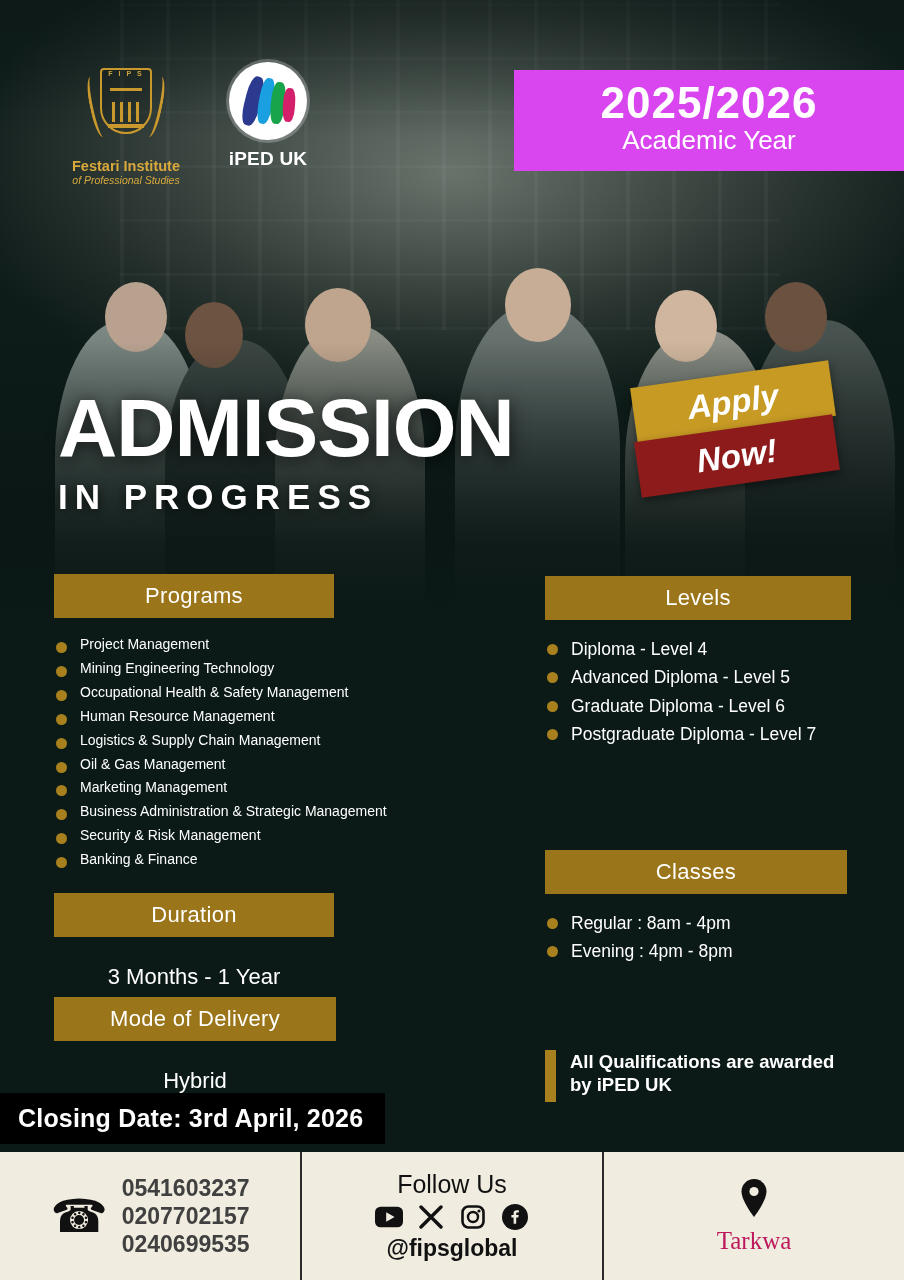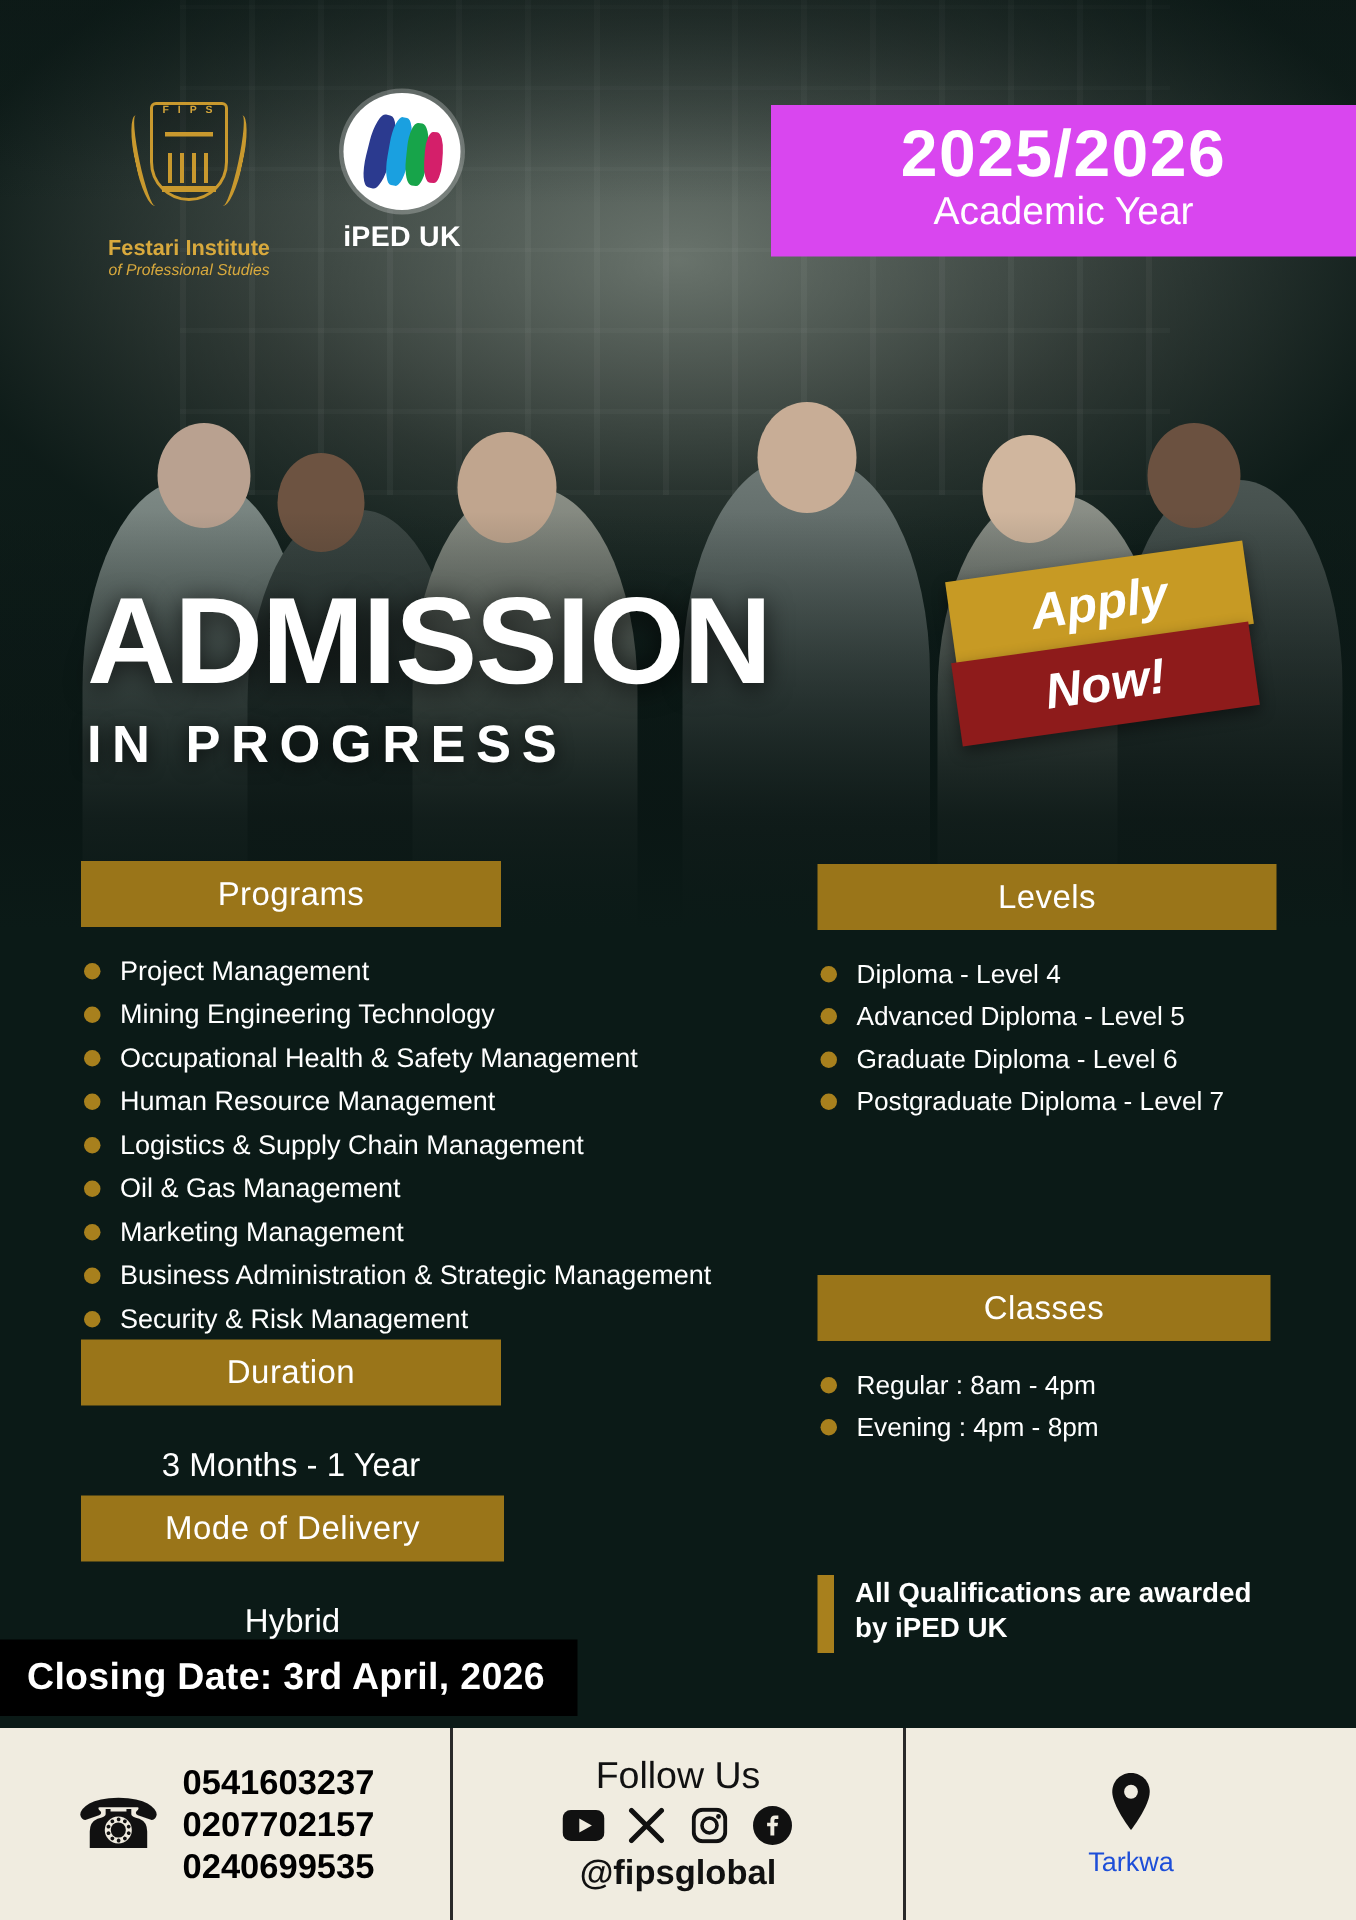--- a/index.html
+++ b/index.html
@@ -125,21 +125,21 @@
 
   ul.items { list-style:none; margin-top:18px; }
   ul.items li {
     position:relative; color:#fff; font-size:17.5px; line-height:1.28;
     padding-left:26px; margin-bottom:6px; white-space:nowrap;
   }
   ul.items li::before {
     content:""; position:absolute; left:2px; top:6px; width:11px; height:11px;
     border-radius:50%; background:#a8801d;
   }
-  .col-left ul.items li { font-size:18px; }
+  .col-left ul.items li { font-size:14px; }
 
   .duration-block { position:absolute; left:54px; top:893px; width:280px; z-index:6; }
   .mode-block     { position:absolute; left:54px; top:997px; width:282px; z-index:6; }
   .plain-center { color:#fff; font-size:22px; text-align:center; padding-top:27px; }
 
   .classes-block { position:absolute; left:545px; top:850px; width:302px; z-index:6; }
 
   .qual {
     position:absolute; left:545px; top:1050px; width:310px; z-index:6;
     display:flex; gap:14px; align-items:flex-start;
@@ -155,29 +155,29 @@
 
   
   .footer {
     position:absolute; left:0; bottom:0; width:904px; height:128px;
     background:#f0ece0; display:flex; z-index:8;
   }
   .f-cell { flex:1; position:relative; display:flex; align-items:center; justify-content:center; }
   .f-cell + .f-cell { border-left:2px solid #2a2a2a; }
   .phone-wrap { display:flex; align-items:center; gap:14px; }
   .phone-icon { font-size:46px; color:#111; line-height:1; }
-  .phones { color:#000000; font-size:23px; font-weight:bold; line-height:1.22; }
+  .phones { color:#404040; font-size:23px; font-weight:bold; line-height:1.22; }
   .follow { text-align:center; }
   .follow-title { color:#111; font-size:25px; margin-bottom:4px; }
   .social-row { display:flex; gap:14px; justify-content:center; align-items:center; margin-bottom:4px; }
   .soc { width:28px; height:28px; display:flex; align-items:center; justify-content:center; color:#111; }
   .handle { color:#111; font-size:23px; font-weight:bold; }
   .loc { text-align:center; }
   .pin { font-size:34px; color:#111; line-height:1; }
-  .loc-name { color:#1d4ed8; font-size:18px; margin-top:4px; }
+  .loc-name { color:#be185d; font-size:25px; margin-top:4px;font-family:Liberation Serif, serif; }
 </style>
 </head>
 <body>
 
 <div class="poster">
 
   <div class="hero-photo">
     <div class="arch"></div>
     <div class="people">
       <div class="person" style="left:55px;  width:150px; height:300px; background:linear-gradient(180deg,#7e8a86,#2b3532);"></div>

